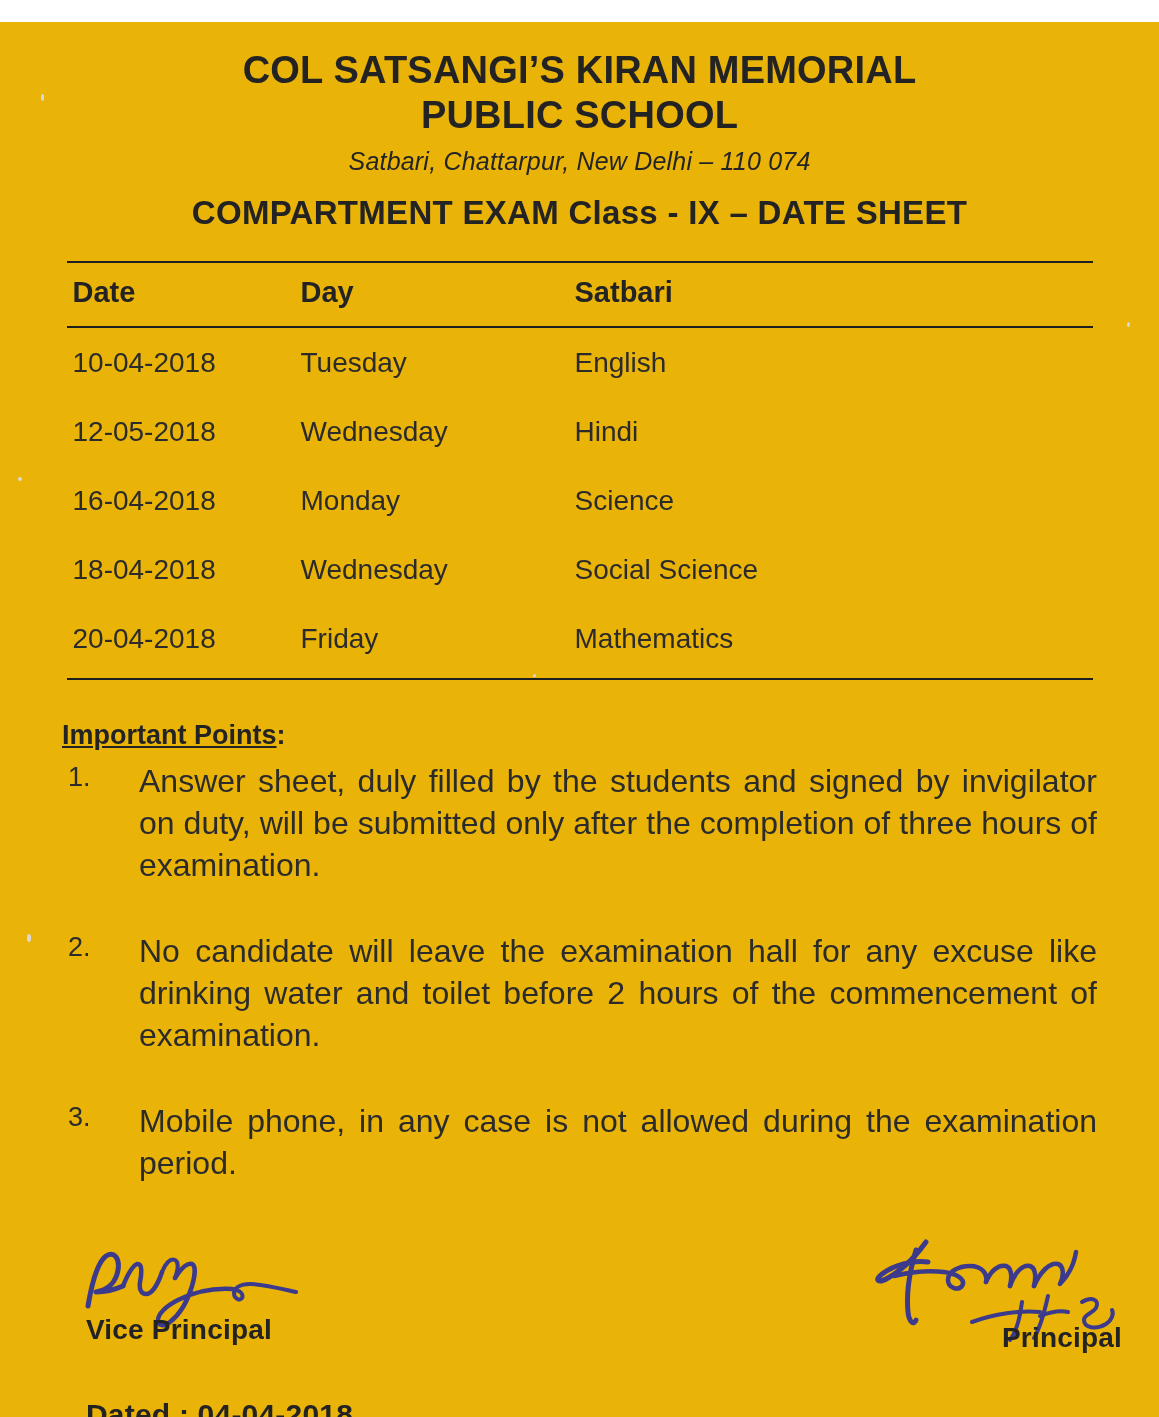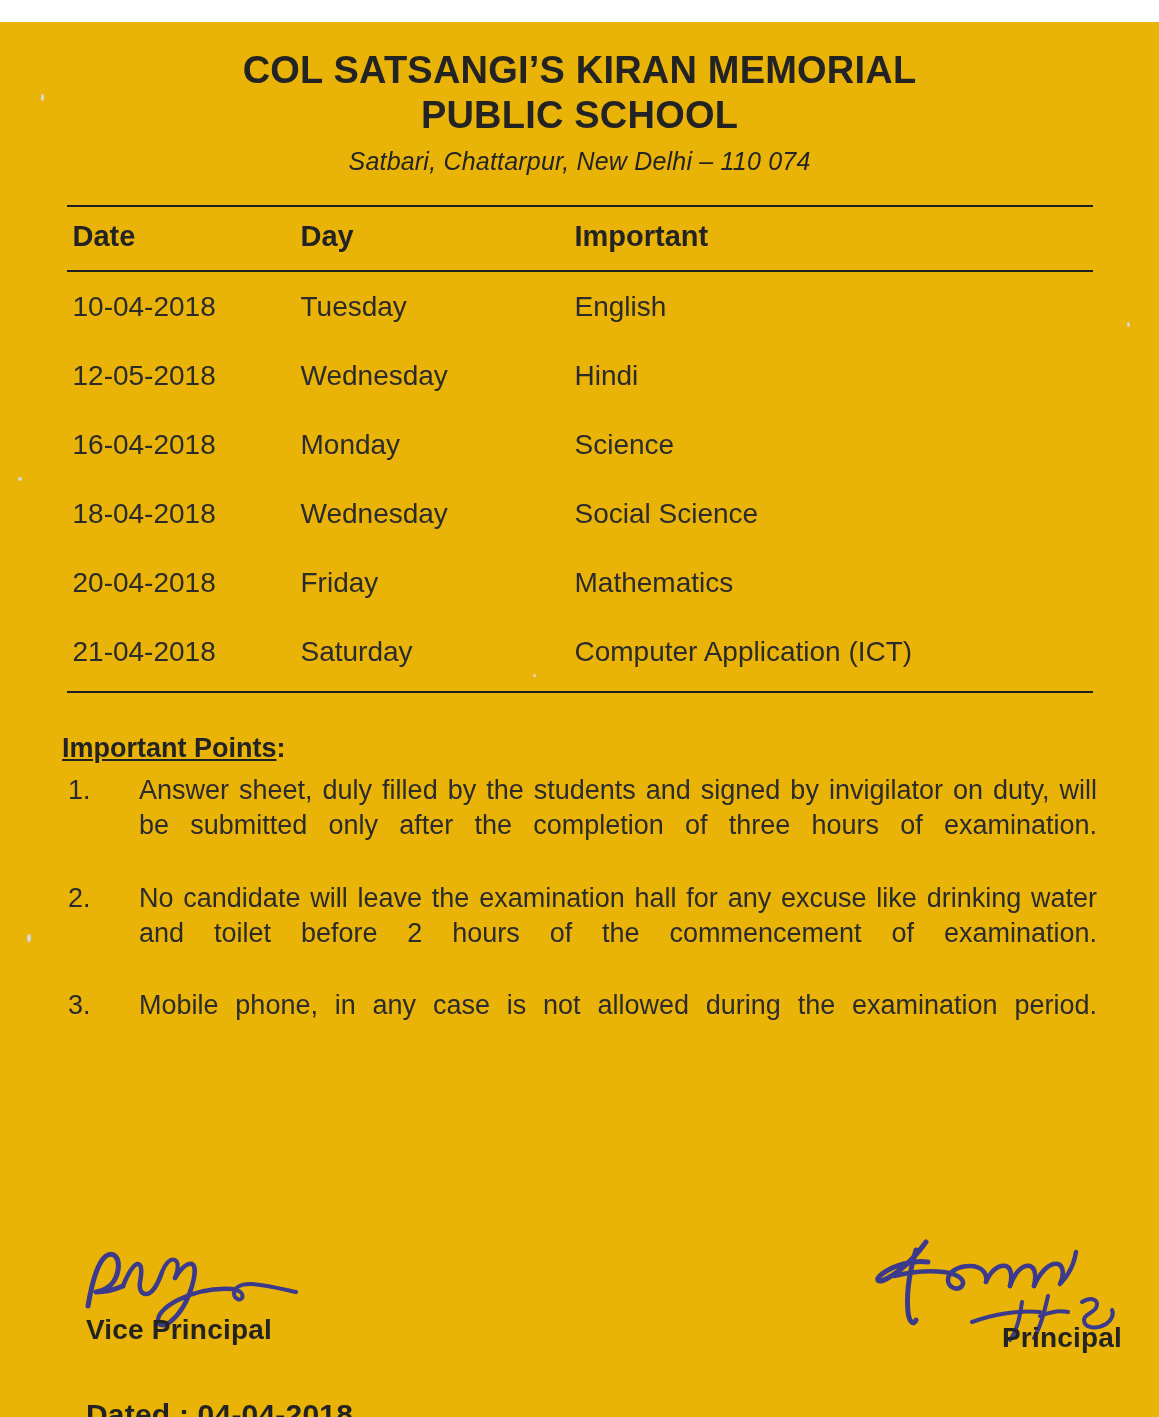--- a/index.html
+++ b/index.html
@@ -127,21 +127,21 @@
   .point-num {
     flex: 0 0 77px;
     font-size: 27px;
     color: #2b2b2b;
     line-height: 1.32;
     padding-left: 6px;
     box-sizing: border-box;
   }
   .point-text {
     flex: 1 1 auto;
-    font-size: 27px;
+    font-size: 32px;
     color: #2b2b2b;
     line-height: 1.32;
     text-align: justify;
     text-justify: inter-word;
     hyphens: none;
   }
   .point-text::after {
     content: "";
     display: inline-block;
     width: 100%;
@@ -227,28 +227,29 @@
 
   <div class="letterhead">
     <div class="school-name">
       <div>COL SATSANGI’S KIRAN MEMORIAL</div>
       <div>PUBLIC SCHOOL</div>
     </div>
     <div class="school-address">Satbari, Chattarpur, New Delhi – 110 074</div>
   </div>
 
 
+  <div class="doc-title">COMPARTMENT EXAM Class - IX – DATE SHEET</div>
 
   <div class="table-wrap">
     <table class="schedule">
       <thead>
         <tr>
           <th class="col-date">Date</th>
           <th class="col-day">Day</th>
-          <th class="col-sub">Important</th>
+          <th class="col-sub">Satbari</th>
         </tr>
       </thead>
       <tbody>
         <tr>
           <td class="col-date">10-04-2018</td>
           <td class="col-day">Tuesday</td>
           <td class="col-sub">English</td>
         </tr>
         <tr>
           <td class="col-date">12-05-2018</td>
@@ -262,25 +263,20 @@
         </tr>
         <tr>
           <td class="col-date">18-04-2018</td>
           <td class="col-day">Wednesday</td>
           <td class="col-sub">Social Science</td>
         </tr>
         <tr>
           <td class="col-date">20-04-2018</td>
           <td class="col-day">Friday</td>
           <td class="col-sub">Mathematics</td>
-        </tr>
-        <tr>
-          <td class="col-date">21-04-2018</td>
-          <td class="col-day">Saturday</td>
-          <td class="col-sub">Computer Application (ICT)</td>
         </tr>
       </tbody>
     </table>
   </div>
 
   <div class="points-section">
     <div class="points-heading"><span class="u">Important Points</span><span>:</span></div>
 
     <div class="points-list">
       <div class="point-item">

